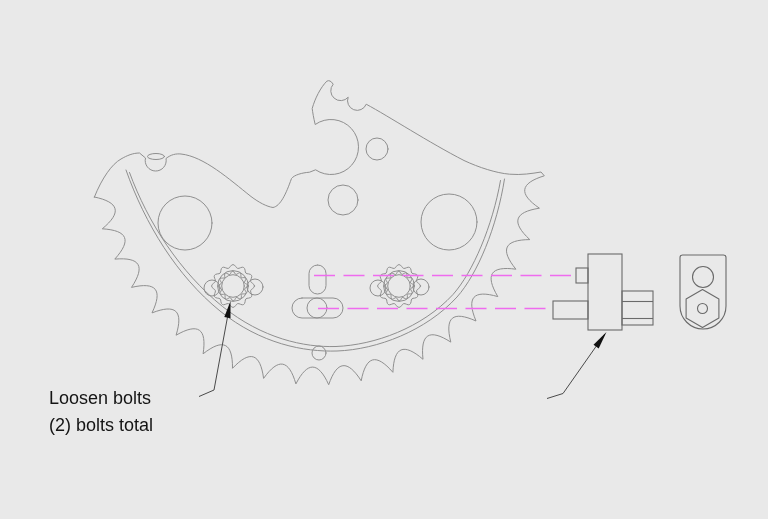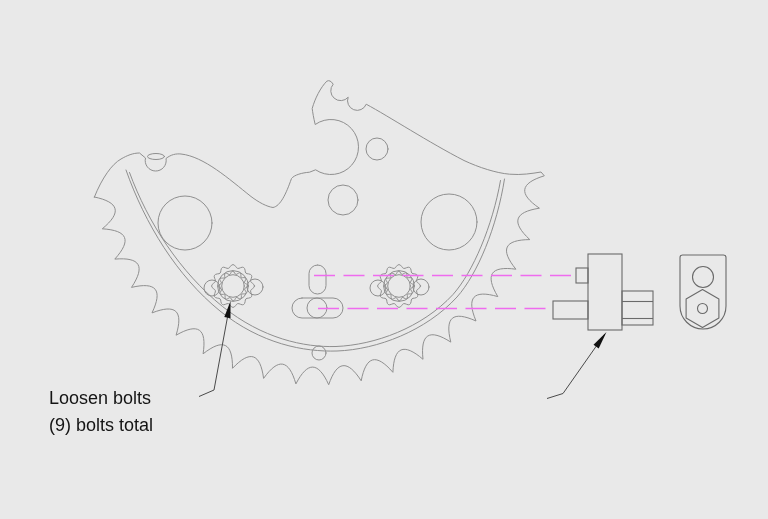--- a/index.html
+++ b/index.html
@@ -81,15 +81,15 @@
     <g>
       <polyline points="199,396.5 214,390 228.8,310" fill="none" stroke="var(--leader)" stroke-width="1"></polyline>
       <polygon points="230.5,301 230.5,318.3 224.3,317.1" fill="var(--arrow)"></polygon>
       <polyline points="547,398.5 563,393.5 604.8,334" fill="none" stroke="var(--leader)" stroke-width="1"></polyline>
       <polygon points="606.5,332 598.7,348.6 593.5,344.8" fill="var(--arrow)"></polygon>
     </g>
   </svg>
 
   <div class="label label-loosen">
     <div>Loosen bolts</div>
-    <div>(9) bolts total</div>
+    <div>(2) bolts total</div>
   </div>
 </div>
 
 </body></html>

